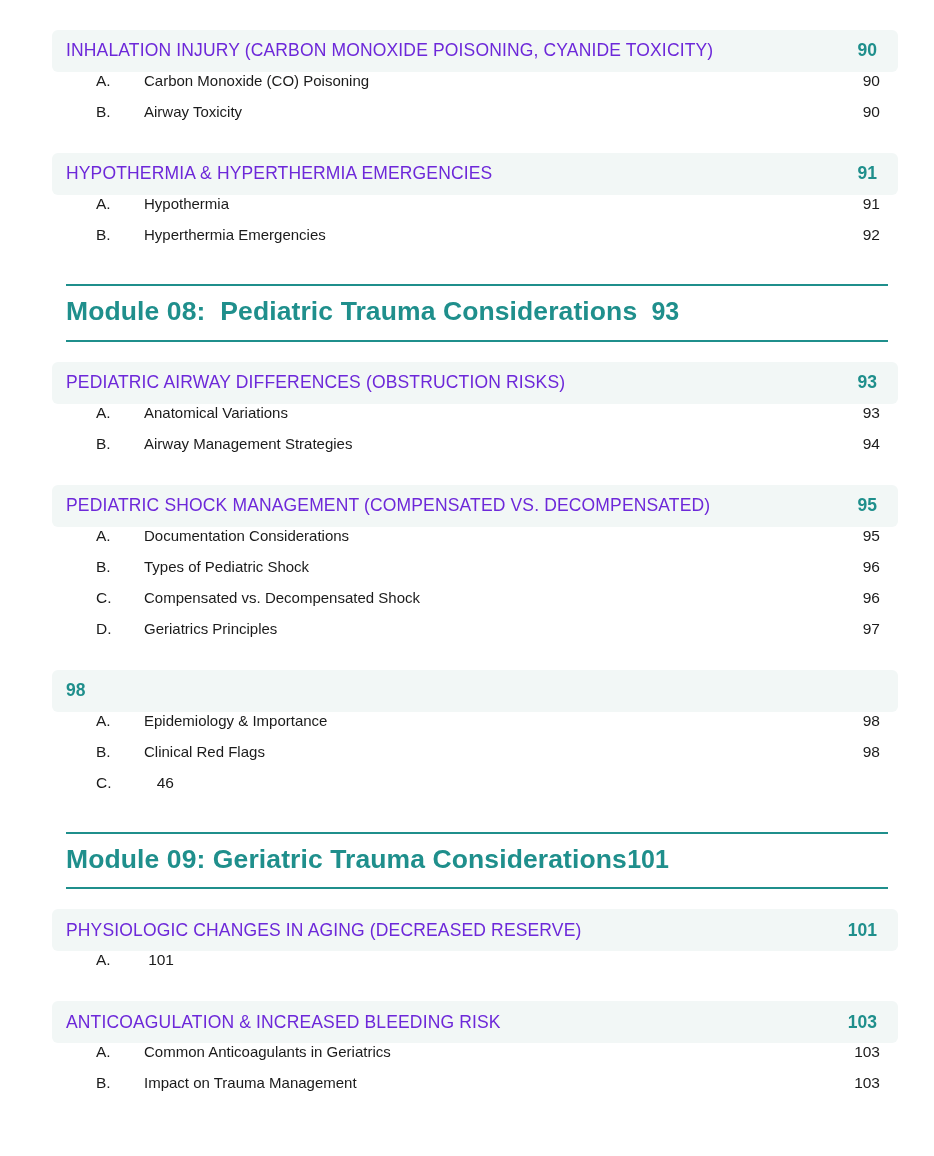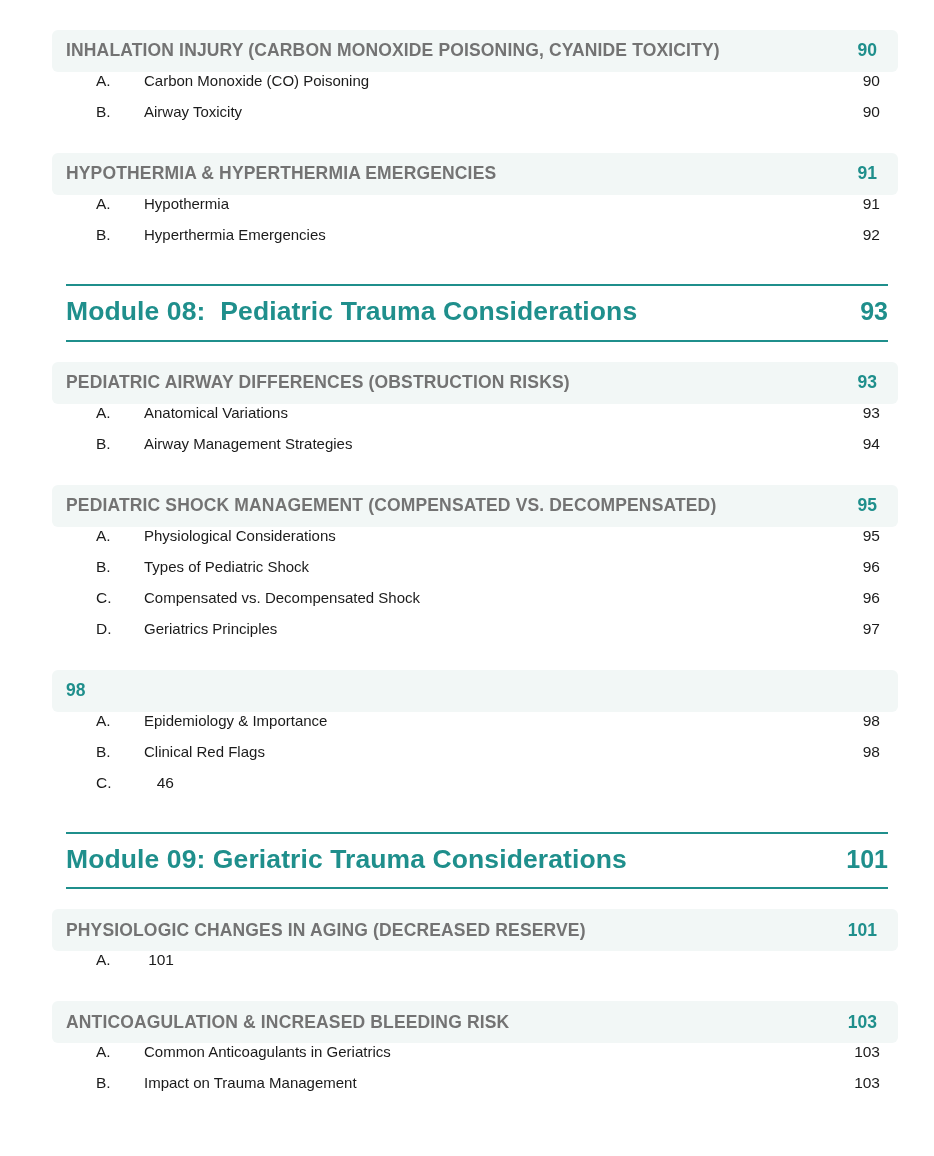--- a/index.html
+++ b/index.html
@@ -27,21 +27,21 @@
   .module-block {
     margin: 0;
     padding: 0;
   }
   .module-head {
     margin: 0 46px 0 66px;
     border-top: 2px solid #1f8f8c;
     border-bottom: 2px solid #1f8f8c;
     display: flex;
     align-items: baseline;
-    justify-content: space-between;
+    justify-content: flex-start;
     padding: 11px 0 13px 0;
   }
   .module-title {
     color: #1f8f8c;
     font-size: 26.5px;
     font-weight: bold;
     letter-spacing: 0.1px;
     white-space: pre;
     line-height: 1.12;
   }
@@ -62,23 +62,23 @@
     background: #f2f7f6;
     border-radius: 6px;
     display: flex;
     align-items: center;
     justify-content: space-between;
     height: 42px;
     padding: 0 18px 0 14px;
     box-sizing: border-box;
   }
   .section-title {
-    color: #737373;
+    color: #6d28d9;
     font-size: 17.5px;
-    font-weight: bold;
+    font-weight: normal;
     letter-spacing: 0.15px;
     line-height: 1;
     white-space: nowrap;
   }
   .section-page {
     color: #1f8f8c;
     font-size: 17.5px;
     font-weight: bold;
     line-height: 1;
     text-align: right;
@@ -193,21 +193,21 @@
     </div>
     <div class="gap-sec-top"></div>
     <div class="section-block">
       <div class="section-head">
         <div class="section-title">PEDIATRIC SHOCK MANAGEMENT (COMPENSATED VS. DECOMPENSATED)</div>
         <div class="section-page">95</div>
       </div>
       <div class="sub-list">
         <div class="sub-item">
           <span class="sub-letter">A.</span>
-          <span class="sub-label">Physiological Considerations</span>
+          <span class="sub-label">Documentation Considerations</span>
           <span class="sub-page">95</span>
         </div>
         <div class="sub-item">
           <span class="sub-letter">B.</span>
           <span class="sub-label">Types of Pediatric Shock</span>
           <span class="sub-page">96</span>
         </div>
         <div class="sub-item">
           <span class="sub-letter">C.</span>
           <span class="sub-label">Compensated vs. Decompensated Shock</span>

